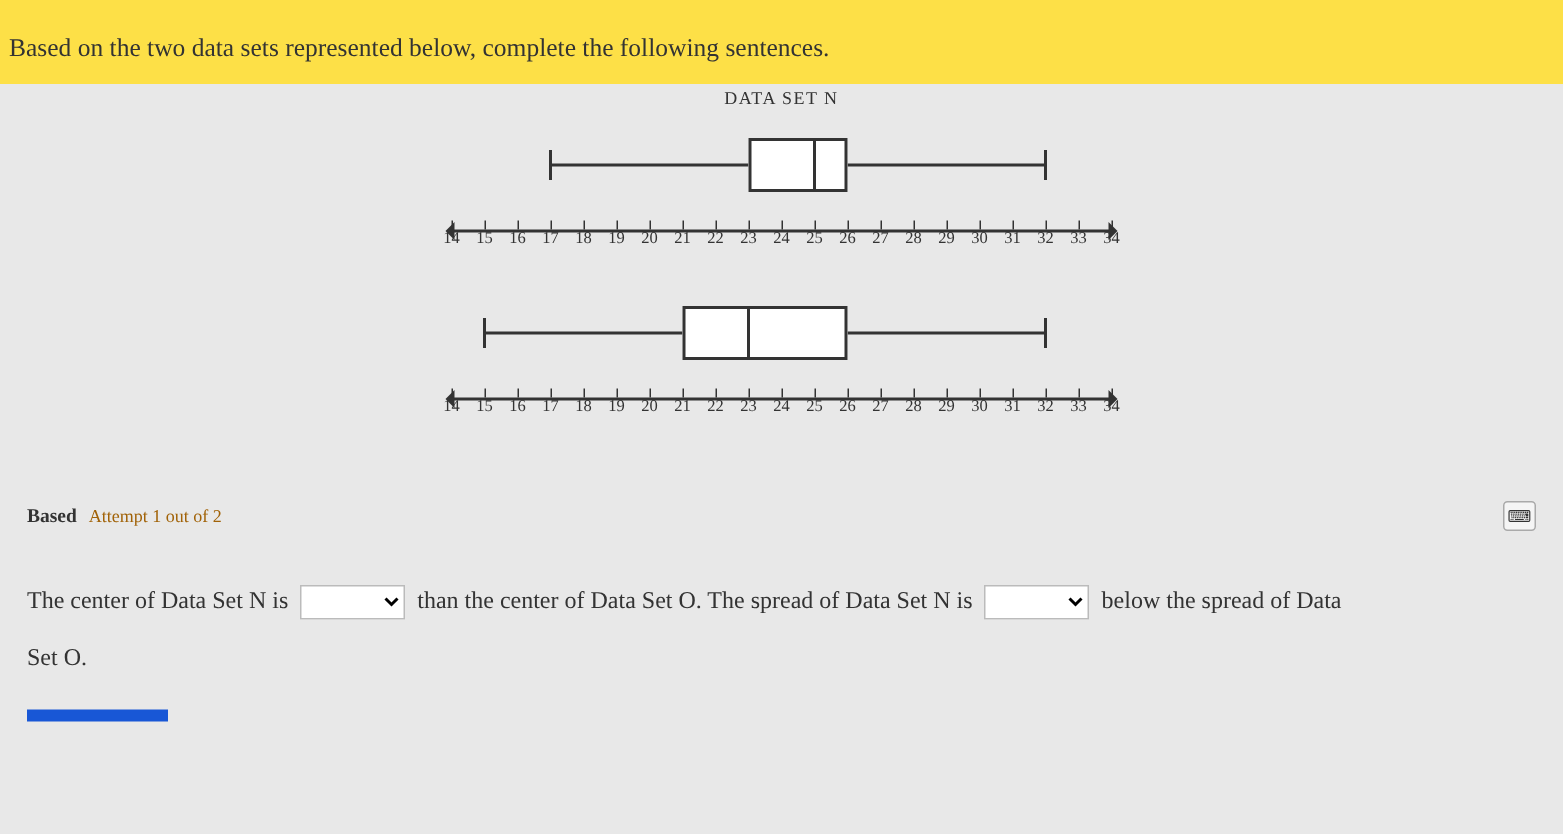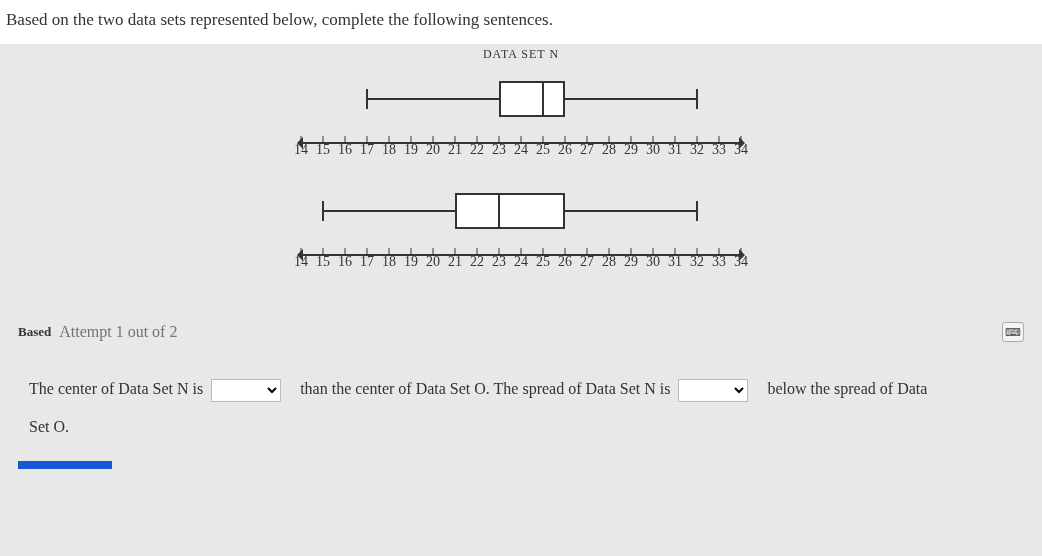--- a/index.html
+++ b/index.html
@@ -5,23 +5,23 @@
     * { box-sizing: border-box; margin: 0; padding: 0; }
     body {
       font-family: Georgia, 'Times New Roman', serif;
       background: #e8e8e8;
       width: 1042px;
       height: 556px;
       overflow: hidden;
       color: #333;
     }
     .prompt {
-      padding: 10px 6px 14px;
+      padding: 22px 6px 14px;
       font-size: 17px;
-      background: #ffffff;
+      background: #fde047;
     }
     .charts-wrap { text-align: center; }
     .chart-block {
       display: inline-block;
       margin: 2px auto 16px;
     }
     .chart-title {
       font-size: 12px;
       letter-spacing: 1px;
       margin-bottom: 8px;
@@ -90,21 +90,21 @@
       transform: translateY(-50%);
     }
     .ticks {
       position: relative;
       height: 20px;
     }
     .tick {
       position: absolute;
       top: -2px;
       transform: translateX(-50%);
-      font-size: 14px;
+      font-size: 11px;
     }
     .tick::before {
       content: '';
       position: absolute;
       top: -6px;
       left: 50%;
       width: 1px;
       height: 6px;
       background: #333;
       transform: translateX(-50%);
@@ -112,21 +112,21 @@
     .answer-area {
       margin: 26px 18px 0;
     }
     .answer-head {
       font-size: 13px;
       margin-bottom: 28px;
       display: flex;
       align-items: center;
     }
     .answer-label { font-weight: bold; margin-right: 8px; }
-    .attempt { color: #737373; font-size: 16px; }
+    .attempt { color: #a16207; font-size: 12px; }
     .keypad-btn {
       margin-left: auto;
       width: 22px;
       height: 20px;
       border: 1px solid #aaa;
       border-radius: 3px;
       background: #f5f5f5;
       display: flex;
       align-items: center;
       justify-content: center;
@@ -144,21 +144,21 @@
       border: 1px solid #bbb;
       vertical-align: middle;
       margin: 0 4px;
     }
     .submit-stub {
       margin: 14px 18px 0;
       width: 94px;
       height: 8px;
       background: #1857d6;
     }
-    .sp { display: inline; margin-left: 11px; }
+    .sp { display: inline; }
   </style>
 </head>
 <body>
 
 <div class="prompt">Based on the two data sets represented below, complete the following sentences.</div>
 
 <div class="charts-wrap">
   <div class="chart-block">
     <div class="chart-title">DATA SET N</div>
     <div class="plot" id="plot-0">

